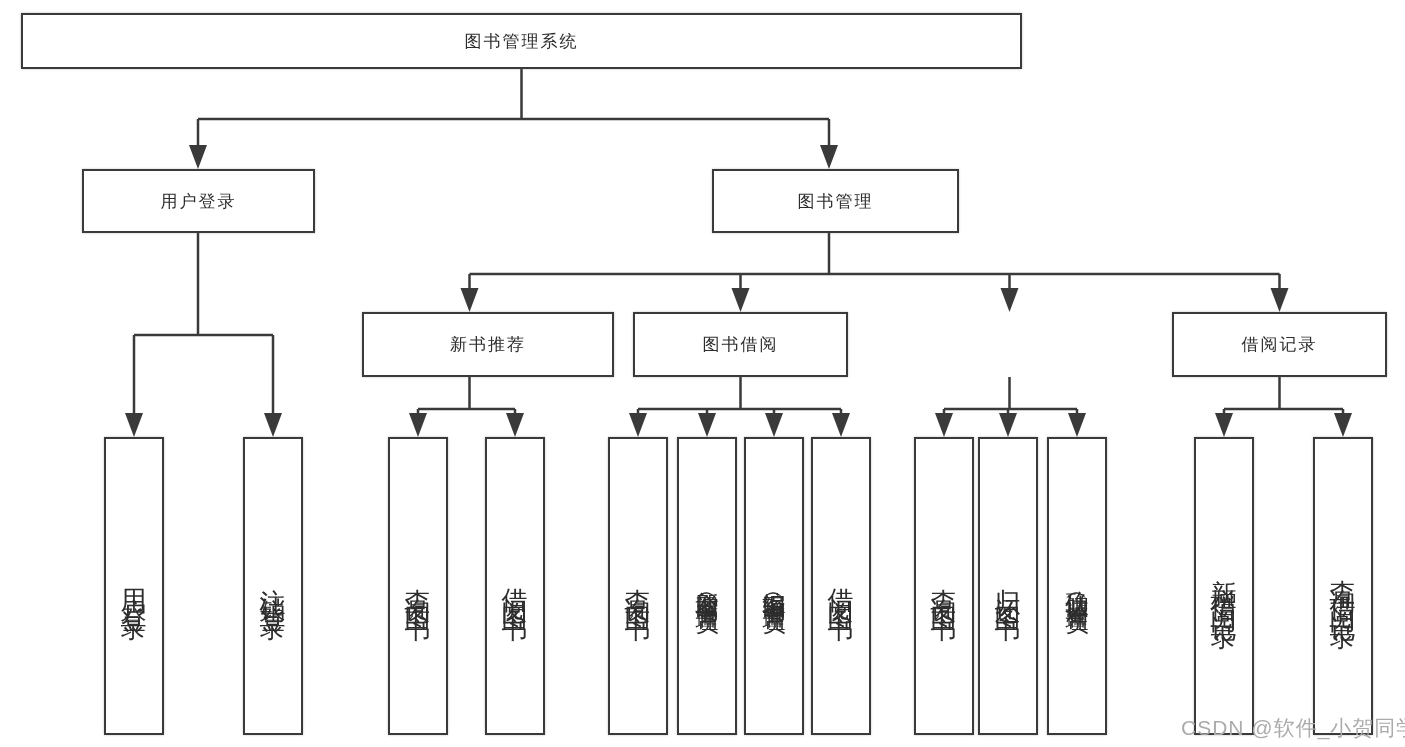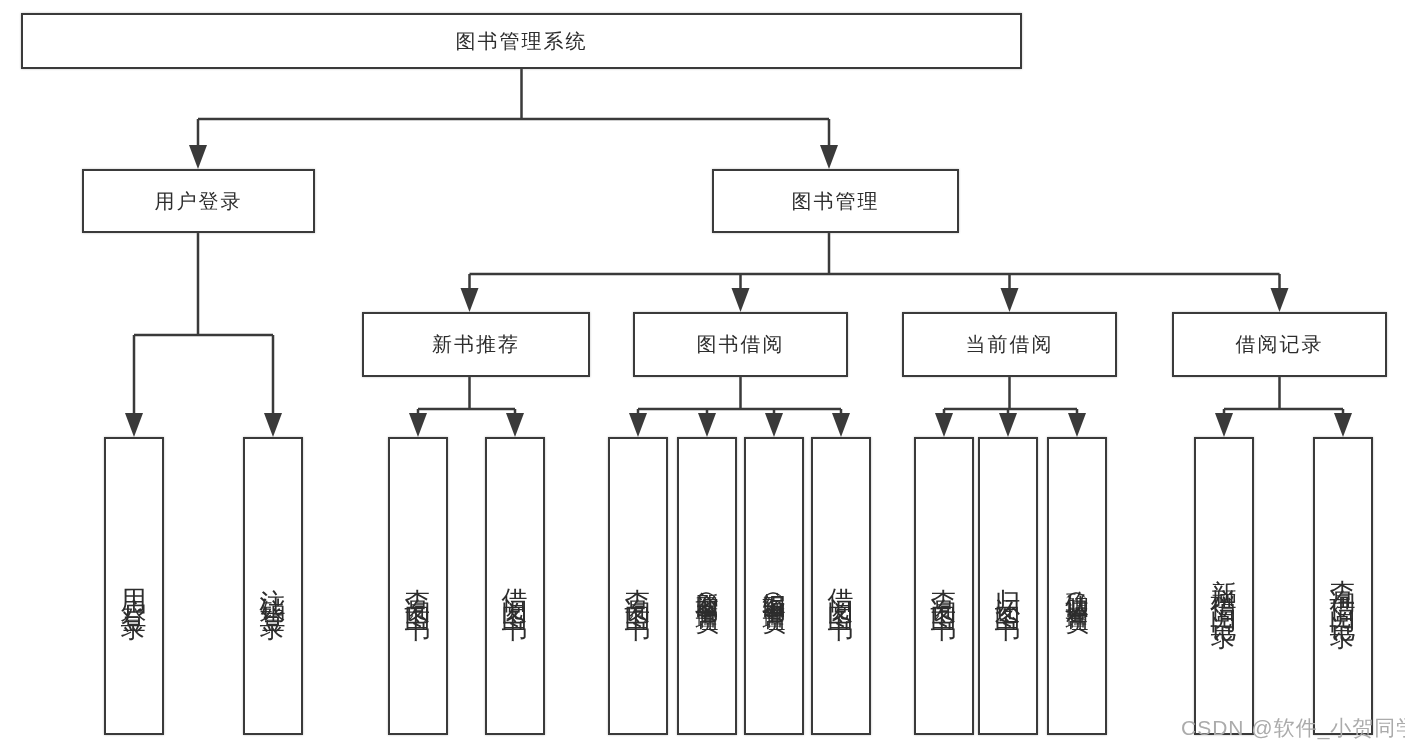--- a/index.html
+++ b/index.html
@@ -30,21 +30,21 @@
     box-sizing: border-box;
     background: #fff;
     border: 2.5px solid var(--line);
     box-shadow: 0 0 2px rgba(110,110,110,0.45);
     display: flex;
     align-items: center;
     justify-content: center;
     text-align: center;
   }
   .node.h {
-    font-size: 20px;
+    font-size: 17px;
     letter-spacing: 2px;
   }
   .node.leaf {
     writing-mode: vertical-rl;
     text-orientation: mixed;
     font-size: 26px;
     letter-spacing: 9px;
     line-height: 1;
   }
   .node.leaf.long {
@@ -108,28 +108,25 @@
     <span>图书管理系统</span>
   </div>
 
   <div class="node h" style="left:82px; top:169px; width:233px; height:64px;">
     <span>用户登录</span>
   </div>
   <div class="node h" style="left:712px; top:169px; width:247px; height:64px;">
     <span>图书管理</span>
   </div>
 
-  <div class="node h" style="left:362px; top:312px; width:228px; height:65px;">
+  <div class="node h" style="left:362px; top:312px; width:252px; height:65px;">
     <span>新书推荐</span>
   </div>
   <div class="node h" style="left:633px; top:312px; width:215px; height:65px;">
     <span>图书借阅</span>
-  </div>
-  <div class="node h" style="left:902px; top:312px; width:215px; height:65px;">
-    <span>当前借阅</span>
   </div>
   <div class="node h" style="left:1172px; top:312px; width:215px; height:65px;">
     <span>借阅记录</span>
   </div>
 
   <div class="node leaf" style="left:104px; top:437px; width:60px; height:298px;">
     <span>用户登录</span>
   </div>
   <div class="node leaf" style="left:243px; top:437px; width:60px; height:298px;">
     <span>注销登录</span>

